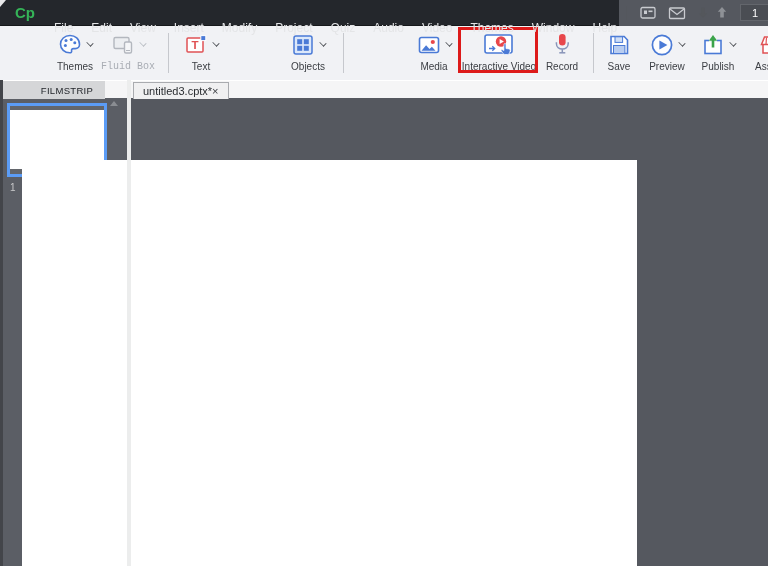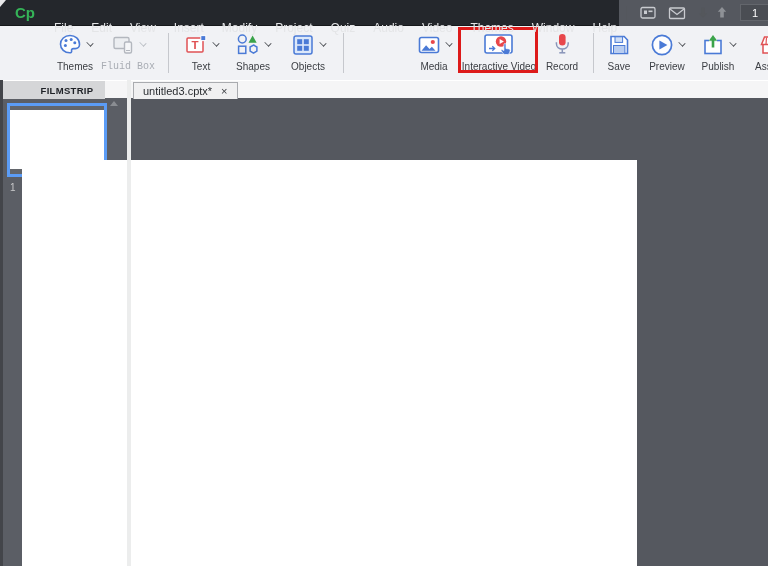--- a/index.html
+++ b/index.html
@@ -32,25 +32,25 @@
     transform:rotate(45deg) scale(1,.72); margin-left:4px; margin-top:-3px; }
   .disabled .chev { border-color:#b9bdc3; }
   .tb-sep { position:absolute; top:7px; width:1px; height:40px; background:#c6c8cd; }
   .hl-box { position:absolute; left:458px; top:1px; width:80px; height:46px;
     border:3px solid #dd1a1a; z-index:25; pointer-events:none; }
 
   
   .tabrow { position:absolute; top:80px; left:0; width:768px; height:18px; background:#f5f5f6;
     border-top:1px solid #ffffff; z-index:10; }
   .filmstrip-header { position:absolute; left:0; top:0; width:105px; height:18px; background:#d5d6d8;
-    color:#1e2126; font-size:9.5px; font-weight:bold; letter-spacing:.3px;
+    color:#1e2126; font-size:9.5px; font-weight:normal; letter-spacing:.3px;
     display:flex; align-items:center; justify-content:center; cursor:pointer;padding-left:29px; }
   .doc-tab { position:absolute; left:133px; top:1px; height:17px; min-width:94px; background:#f0f0f1;
     border:1px solid #a9abaf; border-bottom:none; display:flex; align-items:center;
-    padding:0 9px; gap:9px; font-size:11px; color:#2a2d31; cursor:pointer; }
+    padding:0 9px; font-size:11px; color:#2a2d31; cursor:pointer; }
   .tab-close { font-size:11px; color:#3a3d42; cursor:pointer; line-height:1; }
 
   
   .main { position:absolute; top:98px; left:0; width:768px; height:468px; }
   .filmstrip-panel { position:absolute; left:0; top:0; width:127px; height:468px; background:#5b5e65; }
   .left-edge { position:absolute; left:0; top:80px; width:3px; height:486px; background:#43454a; z-index:12; }
   .panel-divider { position:absolute; left:127px; top:80px; width:4px; height:486px; background:#eceded;
     cursor:col-resize; z-index:11; }
   .canvas { position:absolute; left:131px; top:0; width:637px; height:468px; background:#55585f; }
   .stage { position:absolute; left:22px; top:62px; width:615px; height:406px; background:#ffffff; }
@@ -141,32 +141,20 @@
       <svg width="26" height="26" viewBox="0 0 26 26">
         <rect x="4" y="6" width="16" height="14" rx="1" fill="#ffffff" stroke="#e05254" stroke-width="1.5"></rect>
         <text x="12" y="17" font-size="11.5" font-weight="bold" fill="#e05254" text-anchor="middle" font-family="Liberation Sans, sans-serif">T</text>
         <rect x="17.8" y="3.6" width="5" height="5" fill="#4a7ad6" stroke="#ffffff" stroke-width="1"></rect>
       </svg>
       <span class="chev"></span>
     </div>
     <span class="tb-label">Text</span>
   </div>
 
-  <div class="tb-btn" style="left:230px;width:46px">
-    <div class="tb-iconrow">
-      <svg width="26" height="26" viewBox="0 0 26 26">
-        <circle cx="7.3" cy="7" r="3.9" fill="none" stroke="#4a7ad6" stroke-width="1.5"></circle>
-        <polygon points="13.5,10.8 17.6,3.5 21.7,10.8" fill="#3aa34a"></polygon>
-        <rect x="3.6" y="14.2" width="7.2" height="7.2" fill="none" stroke="#4a7ad6" stroke-width="1.5"></rect>
-        <polygon points="18.5,13 21.9,15 21.9,19.1 18.5,21.1 15.1,19.1 15.1,15" fill="none" stroke="#4a7ad6" stroke-width="1.5"></polygon>
-      </svg>
-      <span class="chev"></span>
-    </div>
-    <span class="tb-label">Shapes</span>
-  </div>
 
   <div class="tb-btn" style="left:283px;width:50px">
     <div class="tb-iconrow">
       <svg width="26" height="26" viewBox="0 0 26 26">
         <rect x="4" y="4" width="18" height="18" rx="2" fill="#dce8fa" stroke="#4a7ad6" stroke-width="1.5"></rect>
         <rect x="7.2" y="7.2" width="5" height="5" fill="#4a7ad6"></rect>
         <rect x="13.8" y="7.2" width="5" height="5" fill="#4a7ad6"></rect>
         <rect x="7.2" y="13.8" width="5" height="5" fill="#4a7ad6"></rect>
         <rect x="13.8" y="13.8" width="5" height="5" fill="#4a7ad6"></rect>
       </svg>

